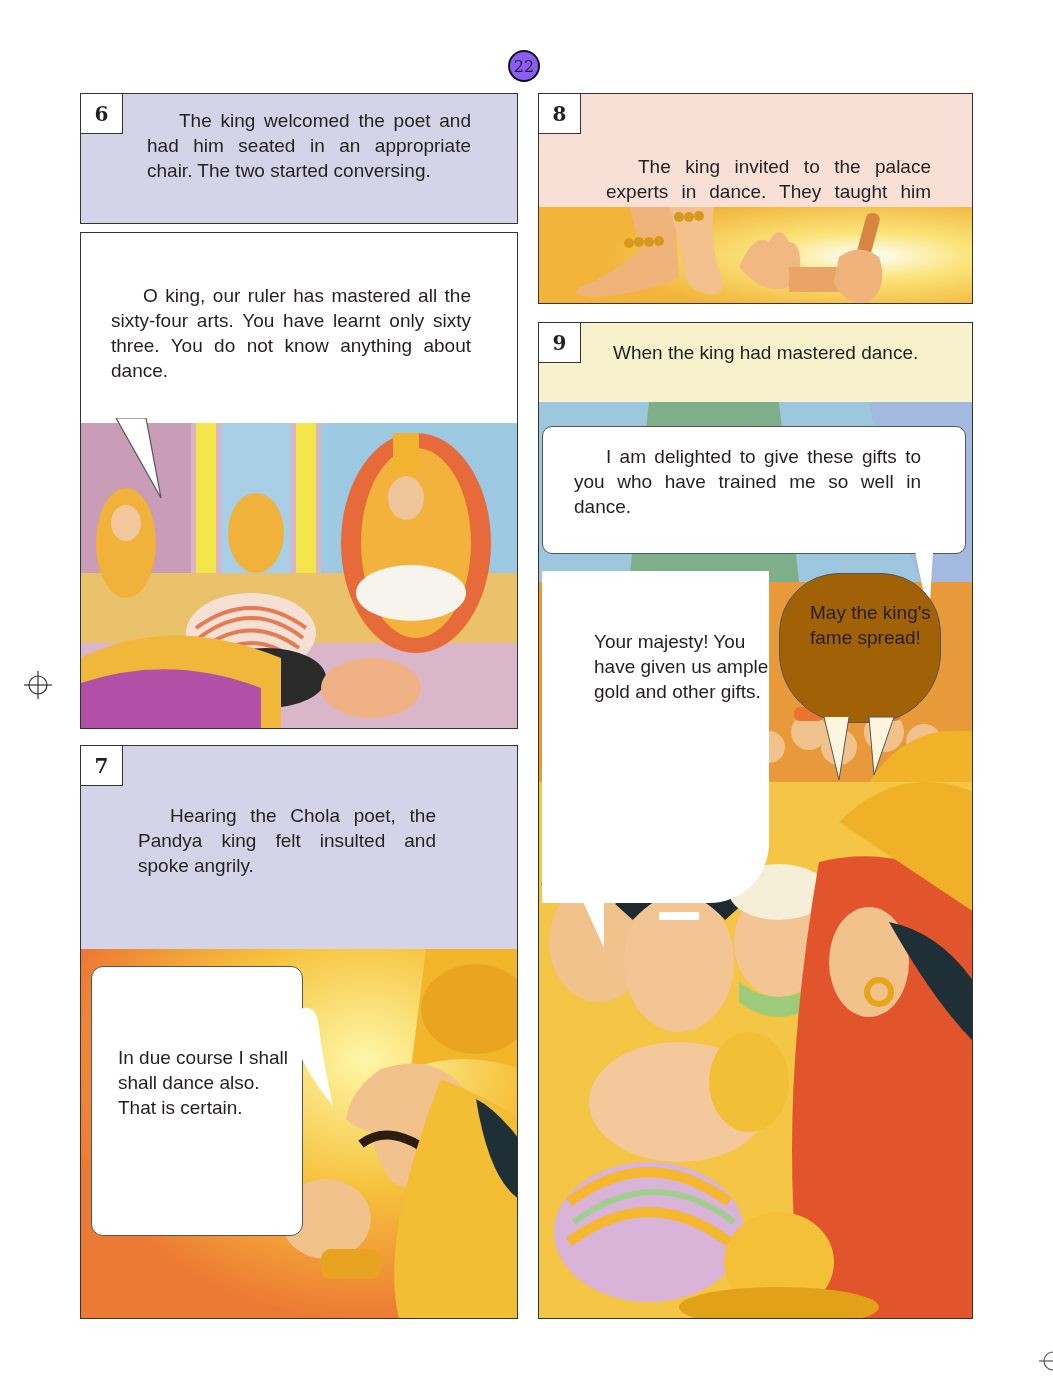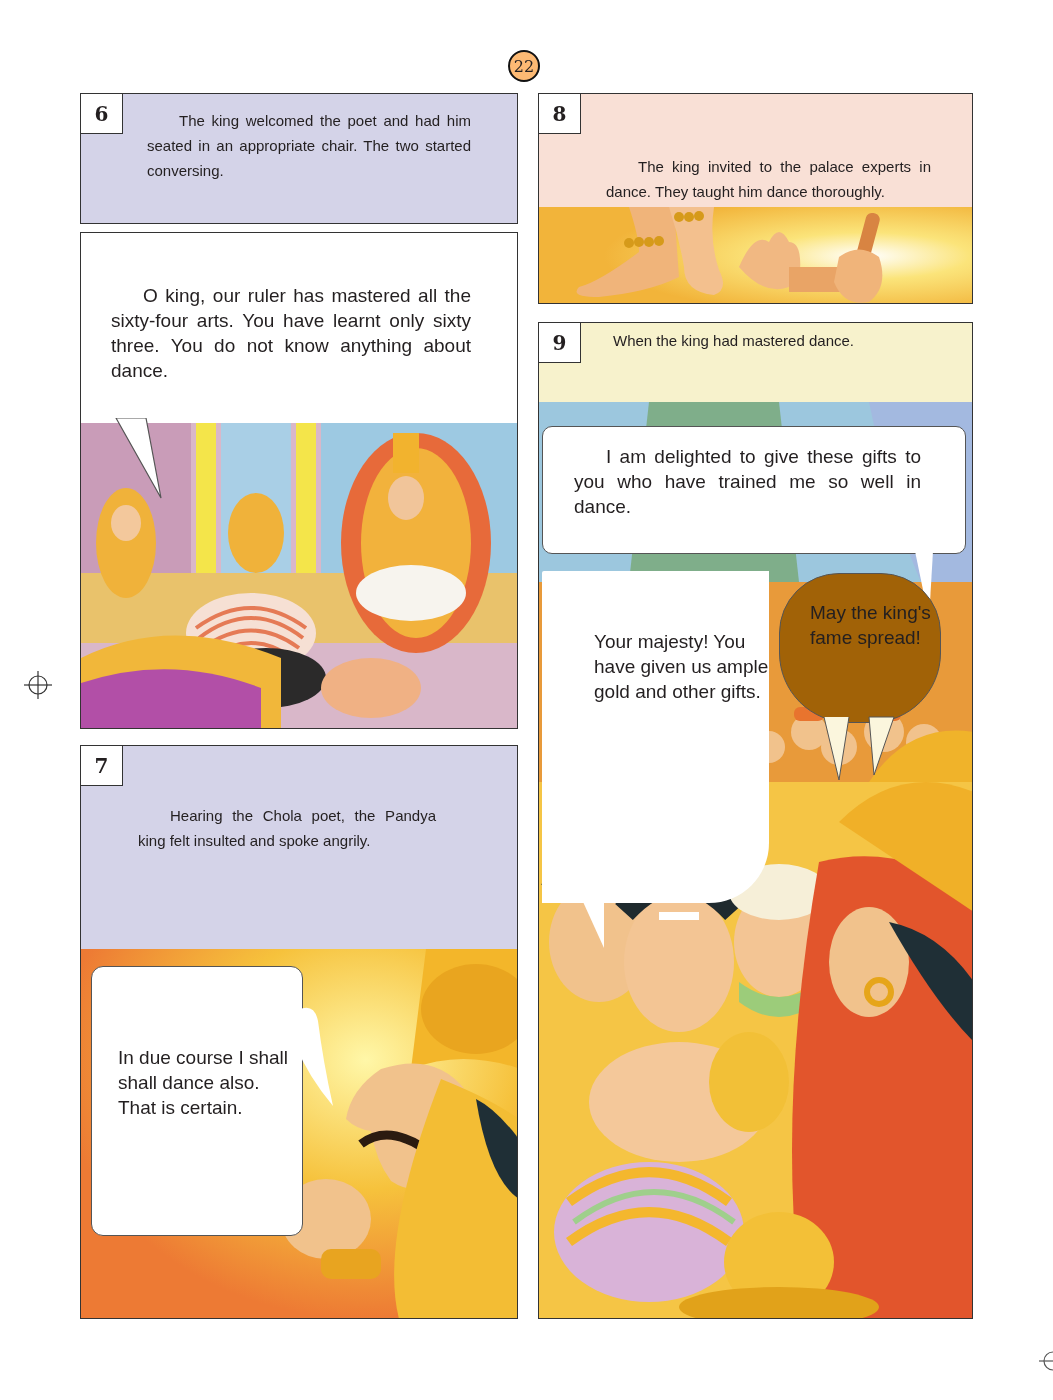--- a/index.html
+++ b/index.html
@@ -1,22 +1,22 @@
 <!DOCTYPE html>
 <html><head>
 <meta charset="utf-8">
 <style>
   html,body{margin:0;padding:0;background:#ffffff;}
   body{width:1053px;height:1400px;position:relative;overflow:hidden;font-family:"Liberation Sans","DejaVu Sans",sans-serif;color:#231f20;}
   .abs{position:absolute;}
-  .page-num{left:508px;top:50px;width:32px;height:32px;border:2px solid #111;border-radius:50%;display:flex;align-items:center;justify-content:center;font-family:"DejaVu Serif","Liberation Serif",serif;font-size:16px;box-sizing:border-box;background:#fdba74;}
+  .page-num{left:508px;top:50px;width:32px;height:32px;border:2px solid #111;border-radius:50%;display:flex;align-items:center;justify-content:center;font-family:"DejaVu Serif","Liberation Serif",serif;font-size:16px;box-sizing:border-box;background:#8b5cf6;}
   .panel{position:absolute;border:1.5px solid #333;box-sizing:border-box;overflow:hidden;}
   .caption{position:absolute;left:0;right:0;top:0;border-bottom:1.5px solid #333;box-sizing:border-box;}
   .num-box{position:absolute;left:0;top:0;width:42px;height:40px;background:#fff;border-right:1.5px solid #333;border-bottom:1.5px solid #333;box-sizing:border-box;display:flex;align-items:center;justify-content:center;font-family:"DejaVu Serif","Liberation Serif",serif;font-size:20px;font-weight:bold;}
-  .cap-text{position:absolute;font-size:15px;line-height:25px;text-align:justify;}
+  .cap-text{position:absolute;font-size:19px;line-height:25px;text-align:justify;}
   .cap-text.indent{text-indent:32px;}
   .bubble{position:absolute;background:#fff;border:1.5px solid #555;box-sizing:border-box;font-size:19px;line-height:25px;}
   .art{position:absolute;overflow:hidden;}
   .reg-mark{width:30px;height:30px;}
 </style>
 </head>
 <body>
 
 <div class="abs page-num">
     <span>22</span>
@@ -140,21 +140,21 @@
       <path d="M250 60 h70 q10 10 0 25 h-70z" fill="#e9a466"></path>
       <rect x="318" y="5" width="14" height="80" rx="6" transform="rotate(15 325 45)" fill="#d88442"></rect>
       <path d="M300 50 q20 -15 40 0 q10 30 -10 45 q-25 5 -35 -20z" fill="#f0b47a"></path>
     </svg>
   </div>
 </div>
 
 <div class="panel" style="left:538px;top:322px;width:435px;height:997px;background:#9cc7de;">
   <div class="caption" style="height:80px;background:#f7f2cc;">
     <div class="num-box">9</div>
-    <div class="cap-text" style="left:74px;top:5px;width:340px;">When the king had mastered dance.</div>
+    <div class="cap-text" style="left:74px;top:17px;width:340px;">When the king had mastered dance.</div>
   </div>
   <div class="art" style="left:0;top:79px;width:435px;height:918px;">
     <svg width="435" height="918" viewBox="0 0 435 918">
       <rect width="435" height="918" fill="#9cc7de"></rect>
       <path d="M110 0 h130 l20 180 h-170z" fill="#7fae8a"></path>
       <path d="M330 0 h105 v250 q-60 -30 -105 -250z" fill="#a3b9e0"></path>
       <rect x="0" y="180" width="435" height="200" fill="#e89a3a"></rect>
       <g fill="#f1c28c">
         <circle cx="270" cy="330" r="18"></circle>
           <circle cx="300" cy="345" r="18"></circle>

